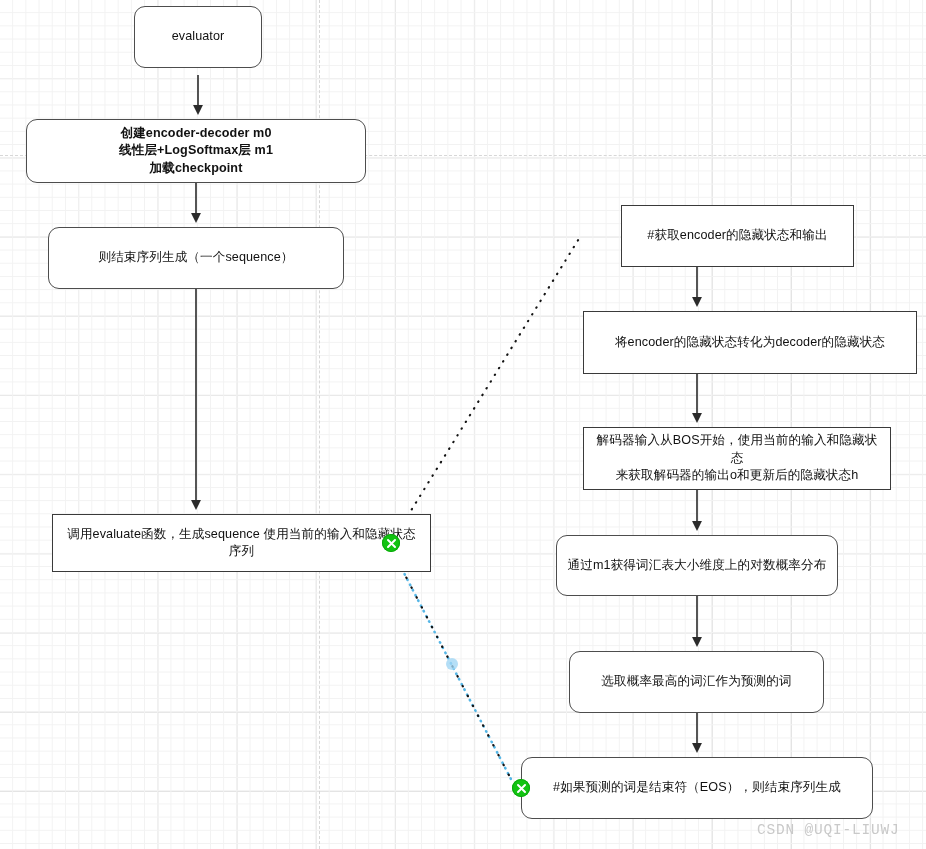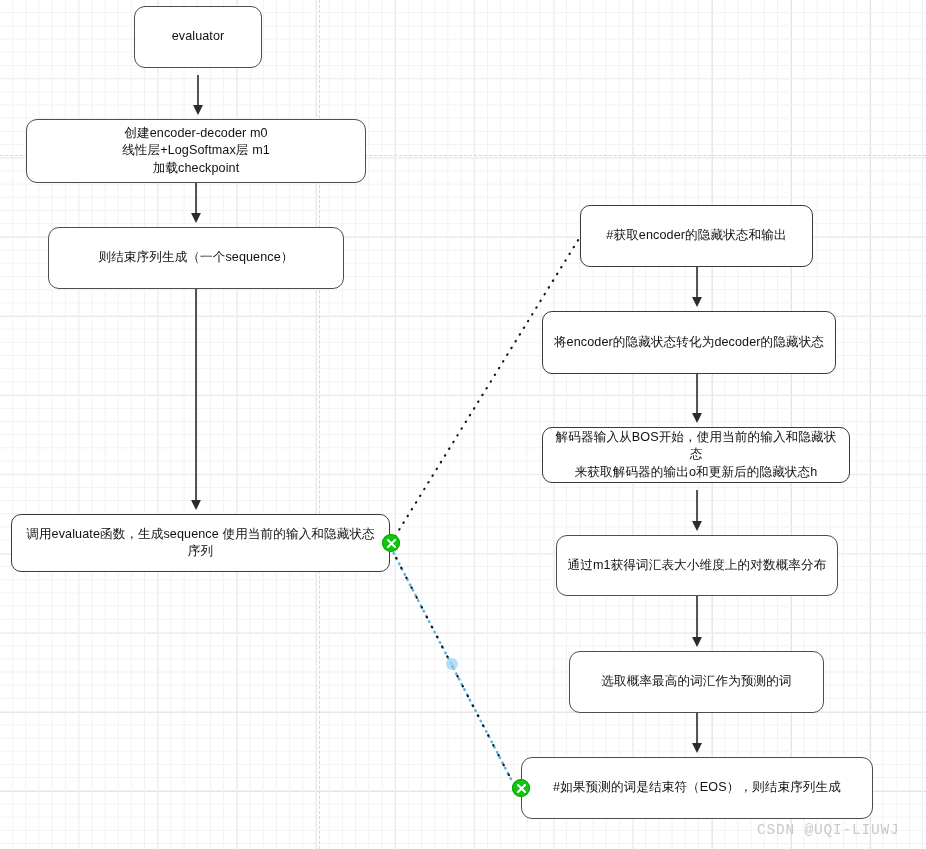--- a/index.html
+++ b/index.html
@@ -40,21 +40,21 @@
     align-items: center;
     justify-content: center;
     text-align: center;
     color: #111111;
     font-size: 12.6px;
     line-height: 1.38;
     letter-spacing: 0.1px;
     padding: 2px 8px;
   }
   .node.rounded { border-radius: 11px; }
-  .node.square  { border-radius: 10px; border-color: #3a3a3a; }
+  .node.square  { border-radius: 0px; border-color: #3a3a3a; margin-left: 41px; }
   .node-label { white-space: pre-line; }
 
   .pagebreak-v, .pagebreak-h {
     position: absolute;
     pointer-events: none;
   }
   .pagebreak-v {
     width: 0;
     border-left: 1.5px dashed #d7d7d7;
   }
@@ -123,43 +123,43 @@
     <line x1="697" y1="374" x2="697" y2="421" stroke="#2b2b2b" stroke-width="1.6" marker-end="url(#arrowhead)"></line>
     <line x1="697" y1="490" x2="697" y2="529" stroke="#2b2b2b" stroke-width="1.6" marker-end="url(#arrowhead)"></line>
     <line x1="697" y1="596" x2="697" y2="645" stroke="#2b2b2b" stroke-width="1.6" marker-end="url(#arrowhead)"></line>
     <line x1="697" y1="713" x2="697" y2="751" stroke="#2b2b2b" stroke-width="1.6" marker-end="url(#arrowhead)"></line>
   </svg>
 
   <div class="node rounded" style="left:134px; top:6px; width:128px; height:62px;">
     <span class="node-label">evaluator</span>
   </div>
 
-  <div class="node rounded" style="left:26px; top:119px; width:340px; height:64px;">
+  <div class="node rounded" style="left:26px; top:119px; width:340px; height:64px;font-weight:bold;">
     <span class="node-label">创建encoder-decoder m0
 线性层+LogSoftmax层 m1
 加载checkpoint</span>
   </div>
 
   <div class="node rounded" style="left:48px; top:227px; width:296px; height:62px;">
     <span class="node-label">则结束序列生成（一个sequence）</span>
   </div>
 
   <div class="node square" style="left:11px; top:514px; width:379px; height:58px;">
     <span class="node-label">调用evaluate函数，生成sequence 使用当前的输入和隐藏状态 序列</span>
   </div>
 
   <div class="node square" style="left:580px; top:205px; width:233px; height:62px;">
     <span class="node-label">#获取encoder的隐藏状态和输出</span>
   </div>
 
-  <div class="node square" style="left:542px; top:311px; width:294px; height:63px;">
+  <div class="node square" style="left:542px; top:311px; width:334px; height:63px;">
     <span class="node-label">将encoder的隐藏状态转化为decoder的隐藏状态</span>
   </div>
 
-  <div class="node square" style="left:542px; top:427px; width:308px; height:56px;">
+  <div class="node square" style="left:542px; top:427px; width:308px; height:63px;">
     <span class="node-label">解码器输入从BOS开始，使用当前的输入和隐藏状态
 来获取解码器的输出o和更新后的隐藏状态h</span>
   </div>
 
   <div class="node rounded" style="left:556px; top:535px; width:282px; height:61px;">
     <span class="node-label">通过m1获得词汇表大小维度上的对数概率分布</span>
   </div>
 
   <div class="node rounded" style="left:569px; top:651px; width:255px; height:62px;">
     <span class="node-label">选取概率最高的词汇作为预测的词</span>

